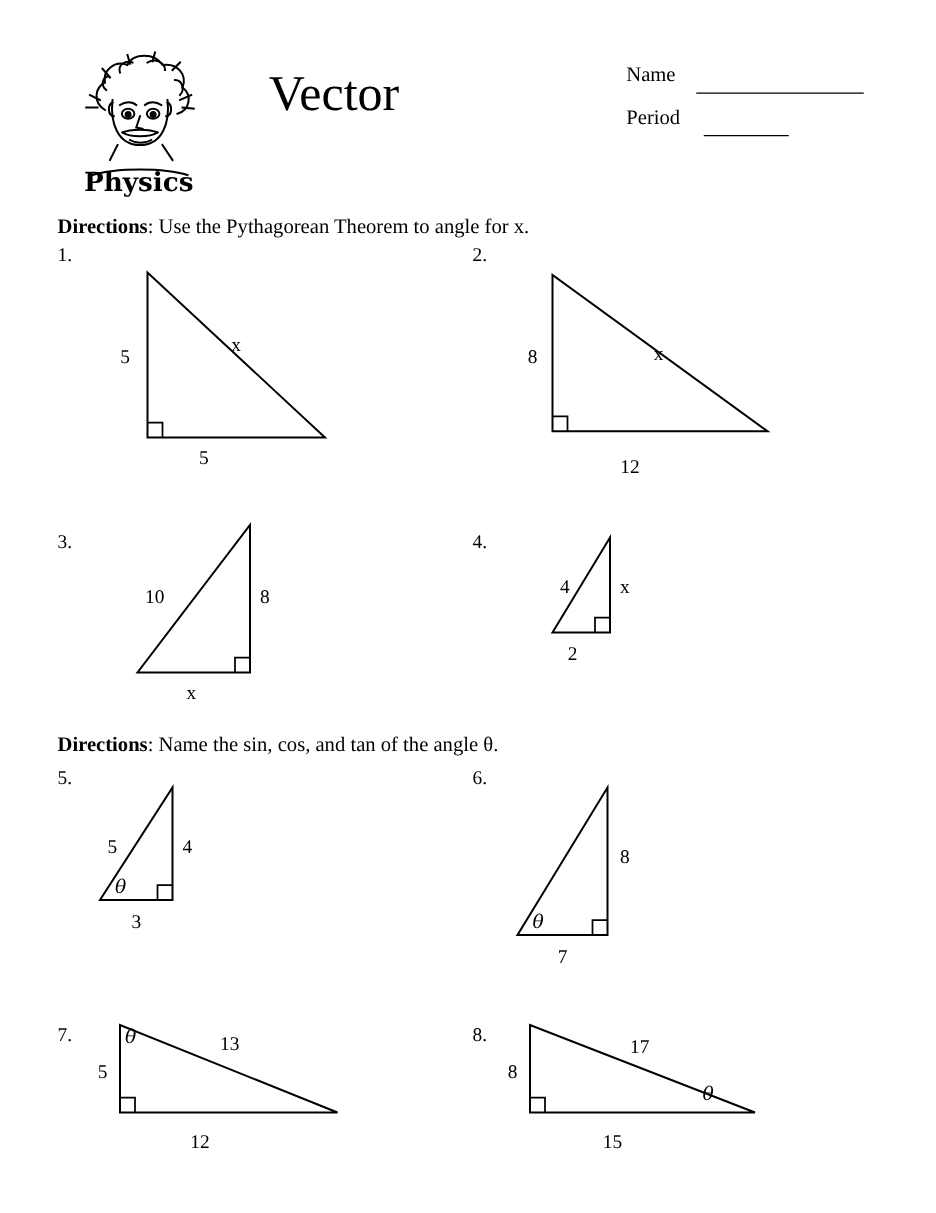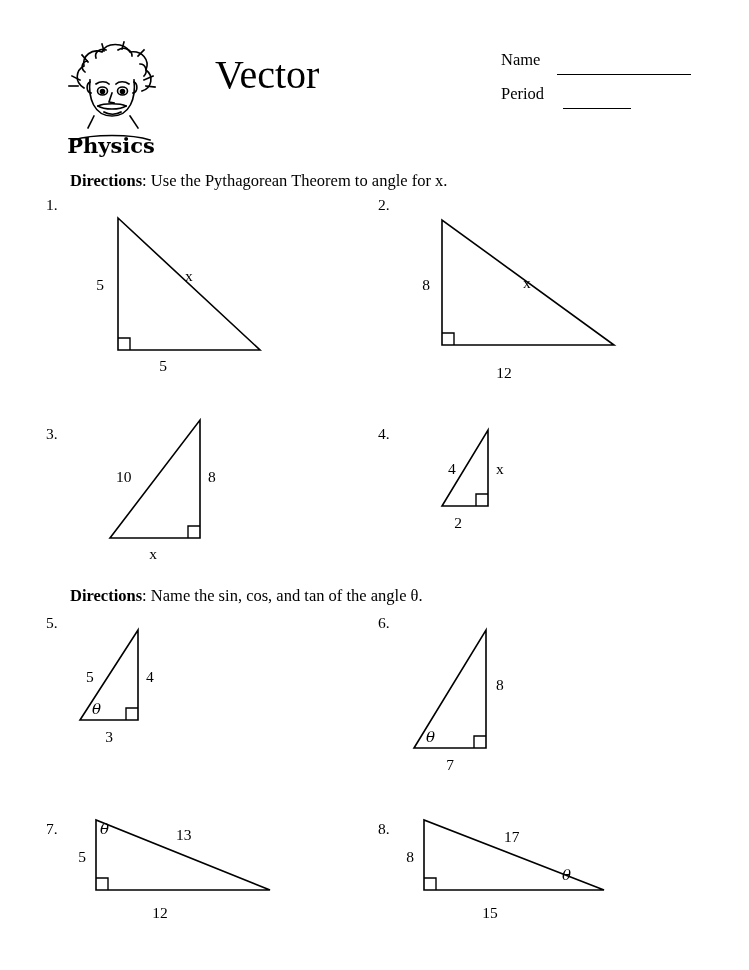--- a/index.html
+++ b/index.html
@@ -62,21 +62,21 @@
     border-bottom: 1.5px solid #000;
   }
   .name-rule.one { left: 56px; width: 134px; }
   .name-rule.two { left: 62px; width: 68px; }
 
   
   .directions {
     position: absolute;
     font-size: 16.5px;
   }
-  .directions b { font-weight: bold; margin-left: 24px; }
+  .directions b { font-weight: bold; }
   #dir1 { left: 46px; top: 171px; }
   #dir2 { left: 46px; top: 586px; }
 
   
   .qnum {
     position: absolute;
     font-size: 15.5px;
   }
 
   

